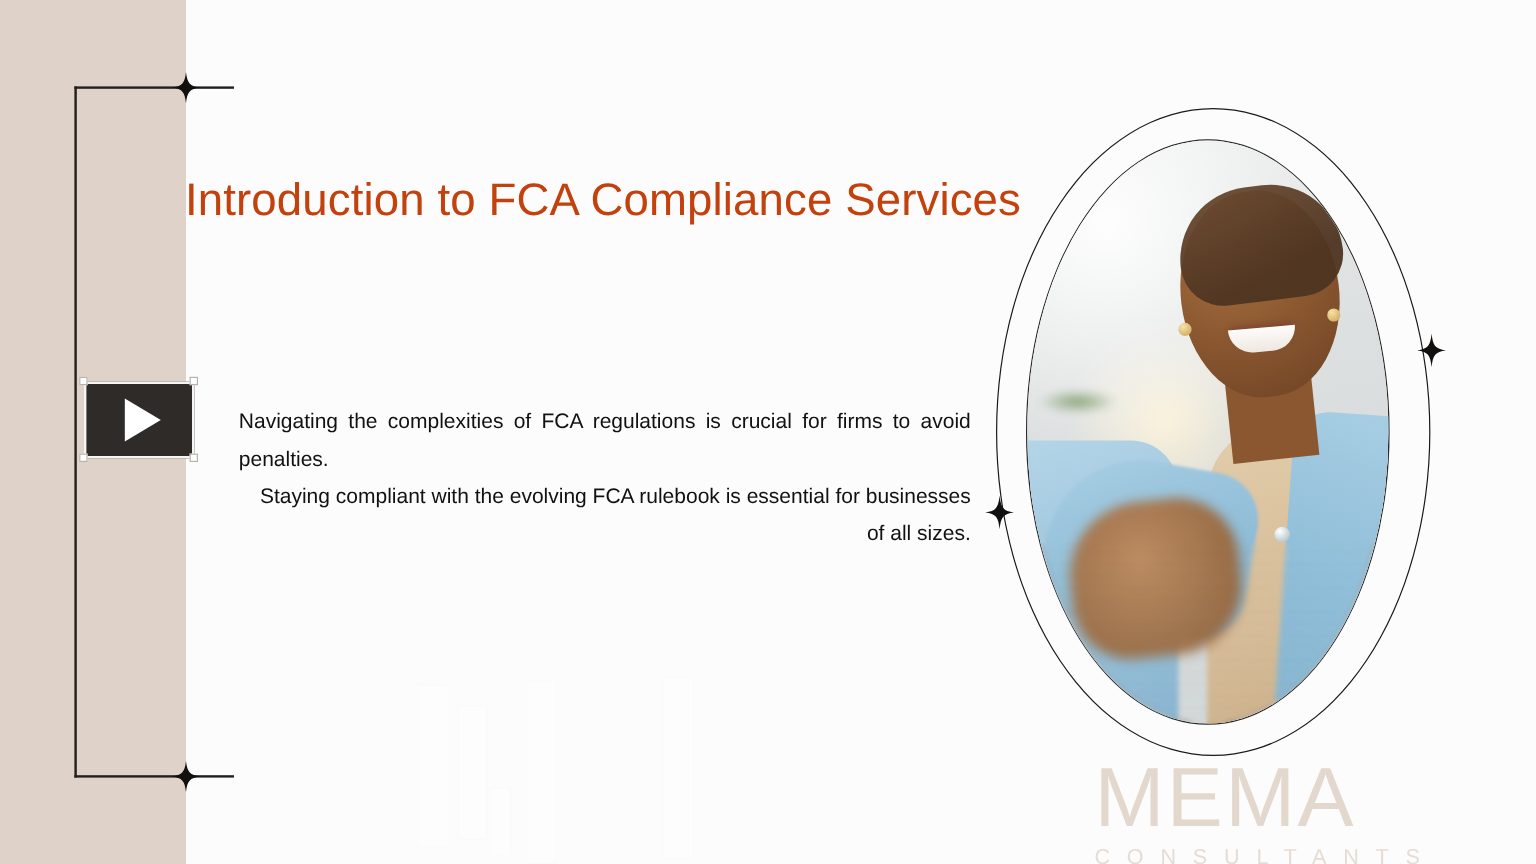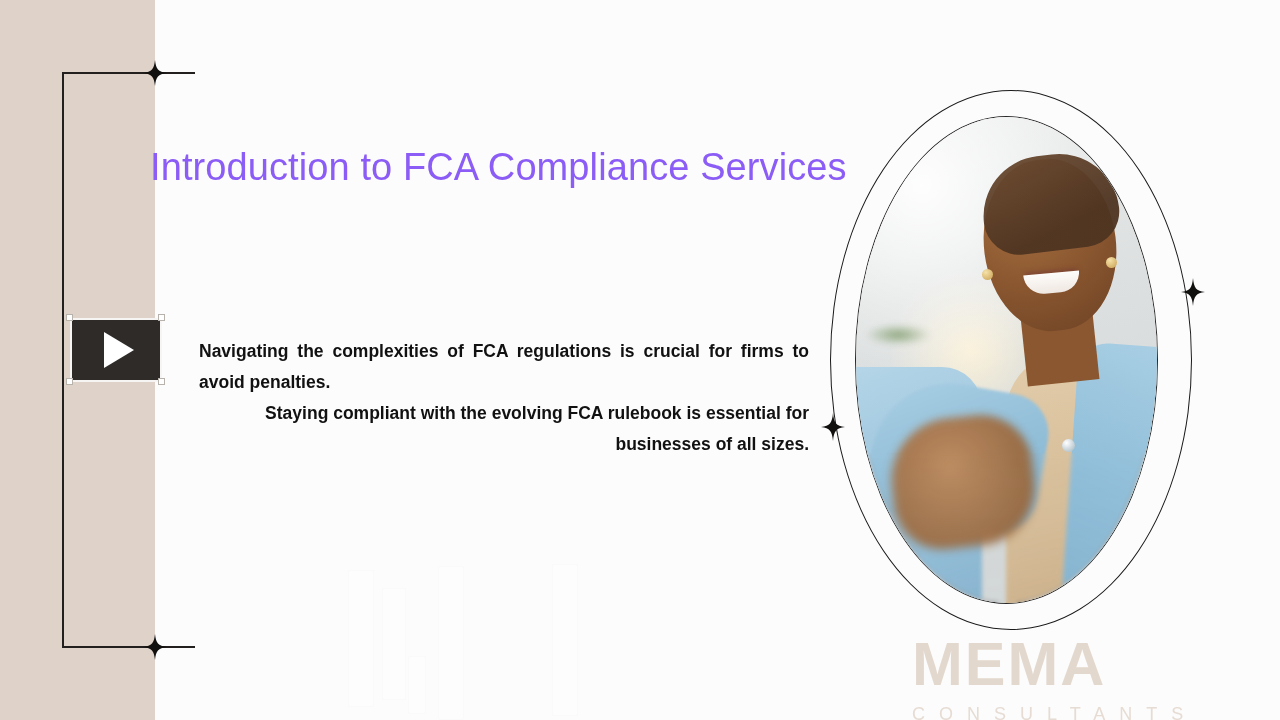--- a/index.html
+++ b/index.html
@@ -103,37 +103,38 @@
   .h-tr { left: 158px; top: 314px; }
   .h-bl { left: 66px;  top: 378px; }
   .h-br { left: 158px; top: 378px; }
 
   
   .title {
     position: absolute;
     left: 150px;
     top: 136px;
     width: 705px;
+    text-align: center;
     font-size: 38px;
     line-height: 62px;
-    color: #8b5cf6;
+    color: #c2410c;
     font-weight: 400;
     letter-spacing: 0.1px;
   }
 
   
   .body-copy {
     position: absolute;
     left: 199px;
     top: 336px;
     width: 610px;
     font-size: 17.5px;
     line-height: 31px;
     color: #111111;
-    font-weight: 700;
+    font-weight: 400;
   }
   .body-para {
     margin: 0;
     text-align: justify;
     text-justify: inter-word;
   }
   .body-para.last { text-align: right; }
 
   
   .oval-outer {
@@ -309,25 +310,25 @@
 
   
   .logo {
     position: absolute;
     left: 912px;
     top: 628px;
     width: 360px;
     pointer-events: none;
   }
   .logo-mark {
-    font-size: 61px;
+    font-size: 70px;
     line-height: 72px;
     letter-spacing: 2px;
     color: #e3d8ce;
-    font-weight: 700;
+    font-weight: 400;
     white-space: nowrap;
   }
   .logo-sub {
     margin-top: 4px;
     font-size: 18px;
     letter-spacing: 14px;
     color: #e6dcd3;
     white-space: nowrap;
   }
 </style>

